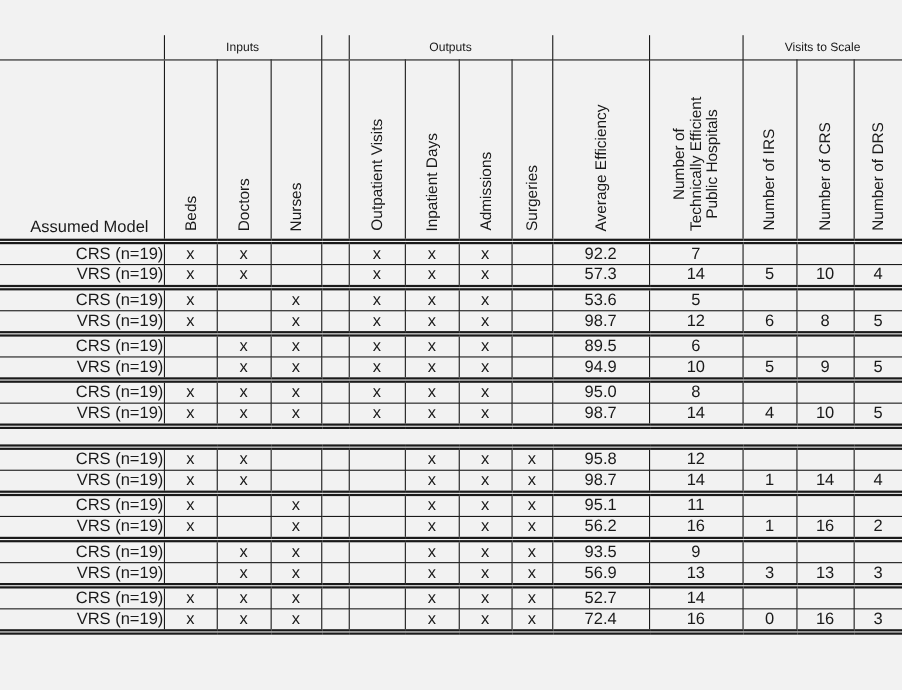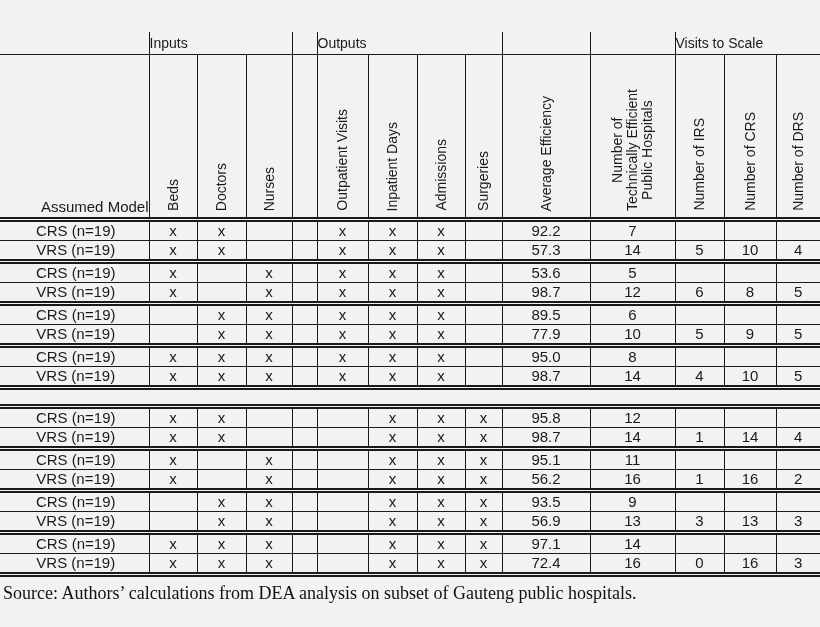--- a/index.html
+++ b/index.html
@@ -1,38 +1,38 @@
 <!DOCTYPE html>
 <html><head>
 <meta charset="utf-8">
 <style>
   html,body{margin:0;padding:0;background:#f2f2f2;width:820px;height:627px;overflow:hidden;
     font-family:"Liberation Sans",sans-serif;color:#1a1a1a;}
   .page{padding-top:32px;width:820px;}
   table.tbl{table-layout:fixed;border-collapse:collapse;width:820px;}
   td{padding:0;overflow:hidden;}
   
-  tr.band td{height:22px;border-bottom:1.5px solid #1a1a1a;font-size:14px;text-align:left;vertical-align:middle;}
+  tr.band td{height:22px;border-bottom:1.5px solid #1a1a1a;font-size:11px;text-align:center;vertical-align:middle;}
   td.b-inputs{border-left:1.5px solid #1a1a1a;border-right:1.5px solid #1a1a1a;}
   td.b-outputs{border-left:1.5px solid #1a1a1a;border-right:1.5px solid #1a1a1a;}
   td.b-avg{border-left:1.5px solid #1a1a1a;border-right:1.5px solid #1a1a1a;}
   td.b-numte{border-left:1.5px solid #1a1a1a;border-right:1.5px solid #1a1a1a;}
   td.b-returns{border-left:1.5px solid #1a1a1a;}
   
   tr.heads td{height:160px;vertical-align:bottom;text-align:center;
     border-left:1.5px solid #1a1a1a;border-right:1.5px solid #1a1a1a;
     border-bottom:5px double #1a1a1a;padding-bottom:2px;}
-  tr.heads td.col-model{border-left:none;text-align:right;padding-left:14px;font-size:15px;margin-top:28px;}
+  tr.heads td.col-model{border-left:none;text-align:center;padding-left:14px;font-size:15px;margin-top:28px;}
   tr.heads td.col-drs{border-right:none;}
   .rot{writing-mode:vertical-rl;transform:rotate(180deg);display:inline-block;
     white-space:pre-line;font-size:14px;line-height:15px;}
   
   tr.datarow td{height:18px;font-size:15px;line-height:18px;text-align:center;vertical-align:middle;
     border-left:1.5px solid #1a1a1a;border-right:1.5px solid #1a1a1a;}
-  tr.datarow td.col-model{border-left:none;text-align:center;padding-left:3px;}
+  tr.datarow td.col-model{border-left:none;text-align:right;padding-left:3px;}
   tr.datarow td.col-drs{border-right:none;}
   tr.r-single td{border-bottom:1.5px solid #1a1a1a;}
   tr.r-double td{border-bottom:5px double #1a1a1a;}
   tr.r-topdouble td{border-top:5px double #1a1a1a;}
   tr.gaprow td{height:14px;border:none;}
   
   .source{font-family:"Liberation Serif",serif;font-size:18px;color:#111;
     padding:6px 0 0 3px;}
 </style>
 </head>
@@ -169,21 +169,21 @@
         <tr class="datarow r-double">
           <td class="col-model">VRS (n=19)</td>
           <td class="col-beds"></td>
           <td class="col-doctors">x</td>
           <td class="col-nurses">x</td>
           <td class="col-spacer"></td>
           <td class="col-outpatient">x</td>
           <td class="col-inpatient">x</td>
           <td class="col-admissions">x</td>
           <td class="col-surgeries"></td>
-          <td class="col-avg_eff">77.9</td>
+          <td class="col-avg_eff">94.9</td>
           <td class="col-num_te">10</td>
           <td class="col-irs">5</td>
           <td class="col-crs">9</td>
           <td class="col-drs">5</td>
         </tr>
         <tr class="datarow r-single">
           <td class="col-model">CRS (n=19)</td>
           <td class="col-beds">x</td>
           <td class="col-doctors">x</td>
           <td class="col-nurses">x</td>
@@ -320,21 +320,21 @@
         <tr class="datarow r-single">
           <td class="col-model">CRS (n=19)</td>
           <td class="col-beds">x</td>
           <td class="col-doctors">x</td>
           <td class="col-nurses">x</td>
           <td class="col-spacer"></td>
           <td class="col-outpatient"></td>
           <td class="col-inpatient">x</td>
           <td class="col-admissions">x</td>
           <td class="col-surgeries">x</td>
-          <td class="col-avg_eff">97.1</td>
+          <td class="col-avg_eff">52.7</td>
           <td class="col-num_te">14</td>
           <td class="col-irs"></td>
           <td class="col-crs"></td>
           <td class="col-drs"></td>
         </tr>
         <tr class="datarow r-double">
           <td class="col-model">VRS (n=19)</td>
           <td class="col-beds">x</td>
           <td class="col-doctors">x</td>
           <td class="col-nurses">x</td>
@@ -344,14 +344,13 @@
           <td class="col-admissions">x</td>
           <td class="col-surgeries">x</td>
           <td class="col-avg_eff">72.4</td>
           <td class="col-num_te">16</td>
           <td class="col-irs">0</td>
           <td class="col-crs">16</td>
           <td class="col-drs">3</td>
         </tr>
       </tbody>
   </table>
-  <div class="source">Source: Authors’ calculations from DEA analysis on subset of Gauteng public hospitals.</div>
 </div>
 
 </body></html>

